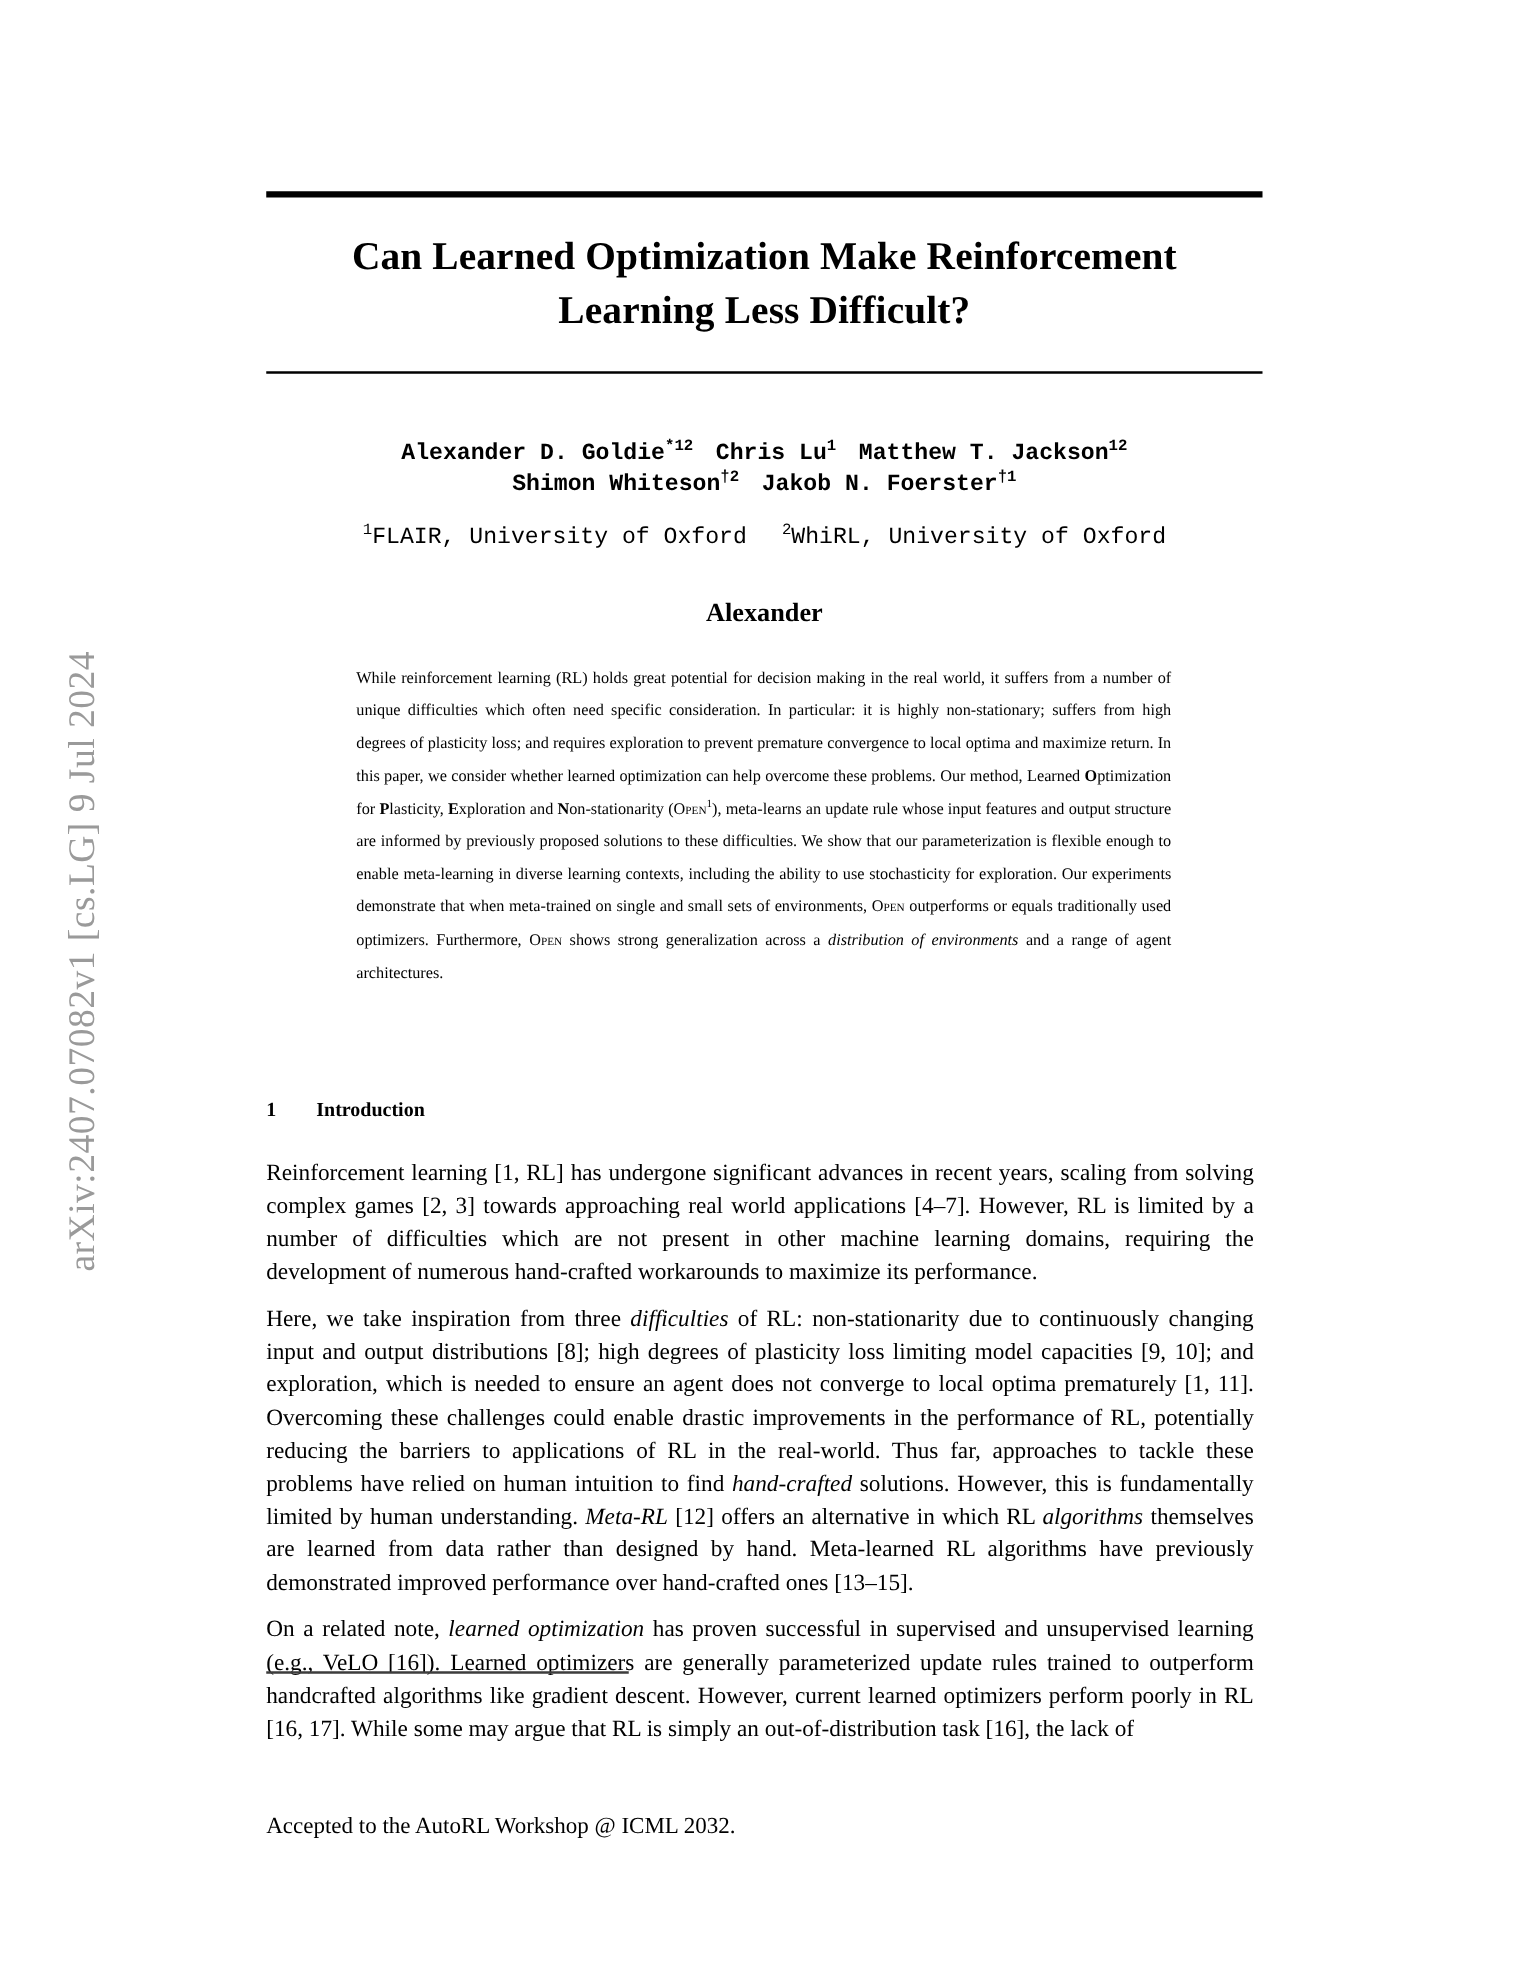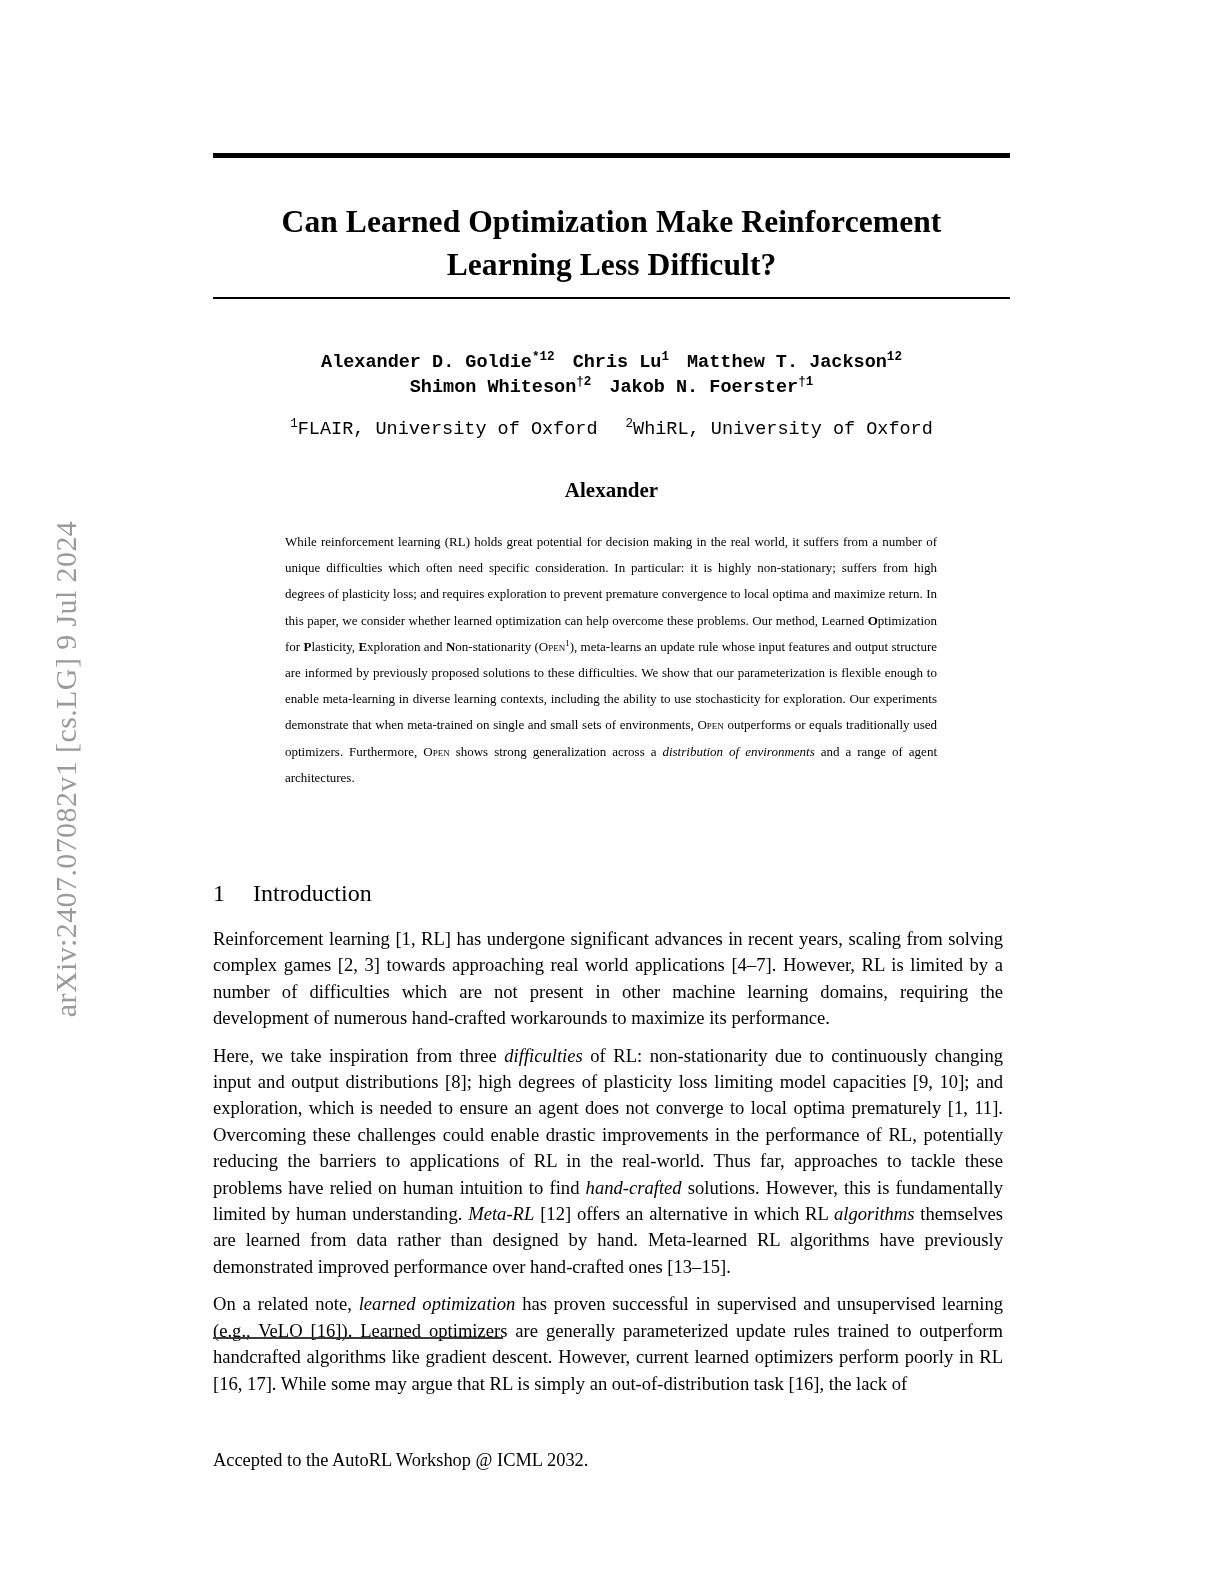--- a/index.html
+++ b/index.html
@@ -63,21 +63,21 @@
     top: 297px;
     width: 797px;
     height: 2px;
     background: #000;
   }
 
   
   #title-block {
     position: absolute;
     left: 0;
-    top: 200px;
+    top: 183px;
     width: 797px;
     text-align: center;
   }
   #title-block .title-line {
     font-size: 31.5px;
     font-weight: bold;
     line-height: 43px;
     letter-spacing: 0.1px;
   }
 
@@ -134,22 +134,22 @@
     text-justify: inter-word;
     hyphens: none;
   }
 
   
   #section-heading {
     position: absolute;
     left: 0;
     top: 880px;
     width: 797px;
-    font-size: 24px;
-    font-weight: normal;
+    font-size: 16px;
+    font-weight: bold;
   }
   #section-heading .num {
     display: inline-block;
     width: 40px;
   }
 
   #body-text {
     position: absolute;
     left: 0;
     top: 926px;

